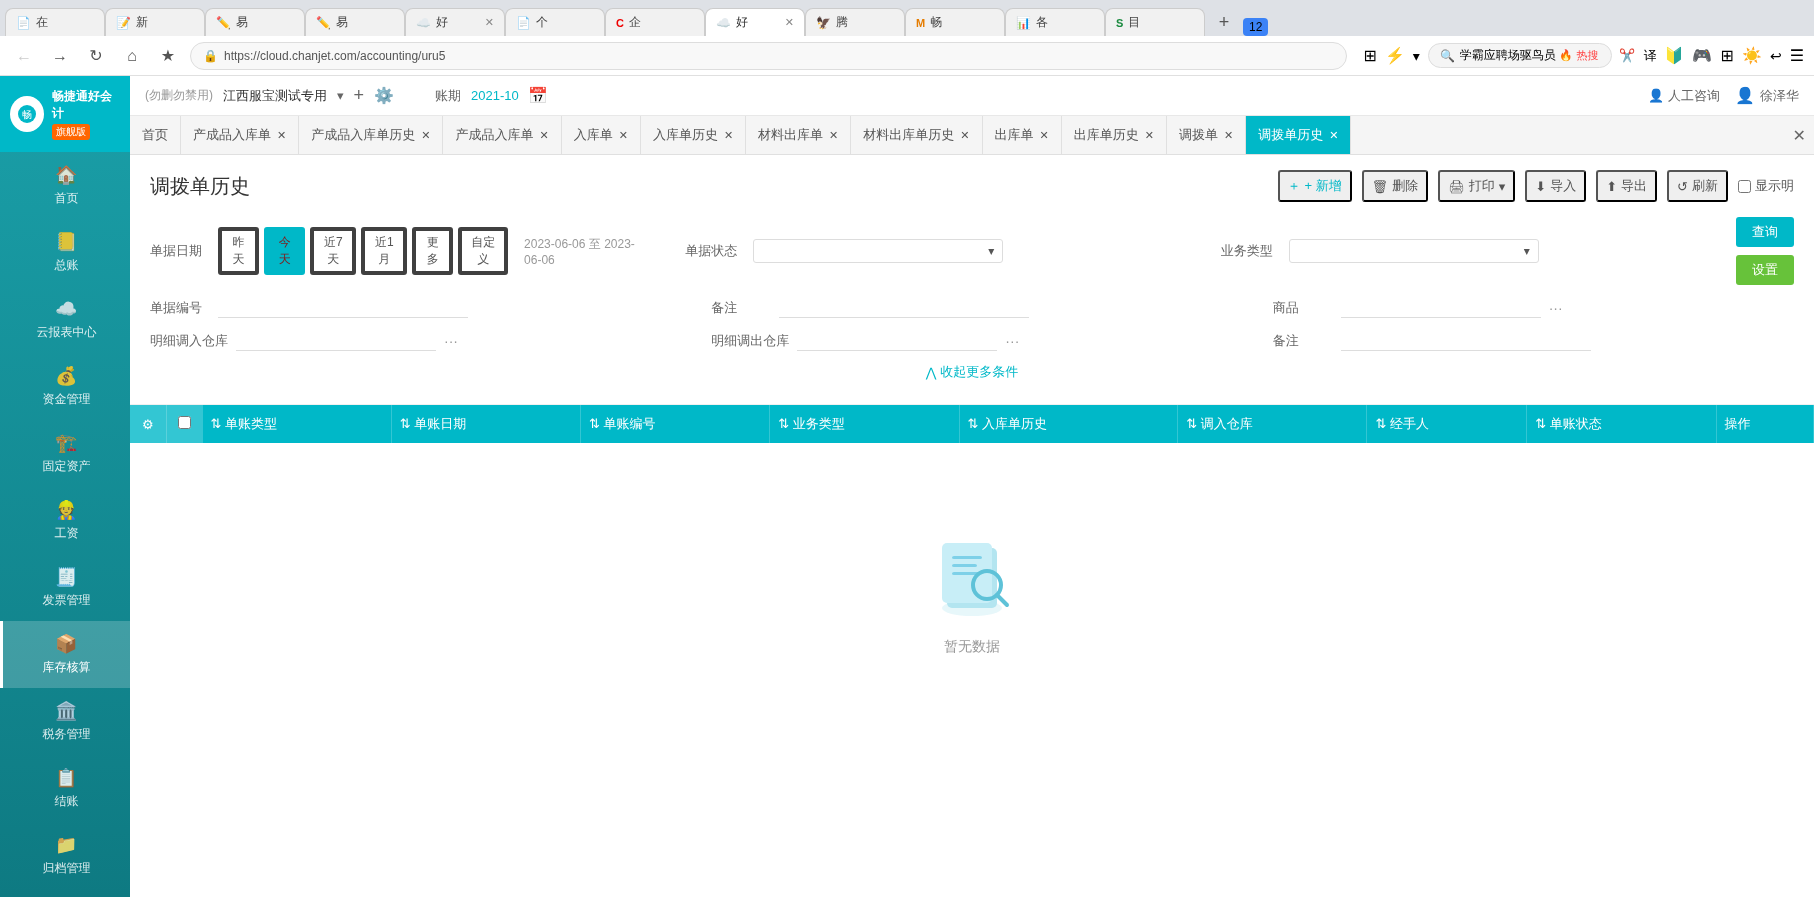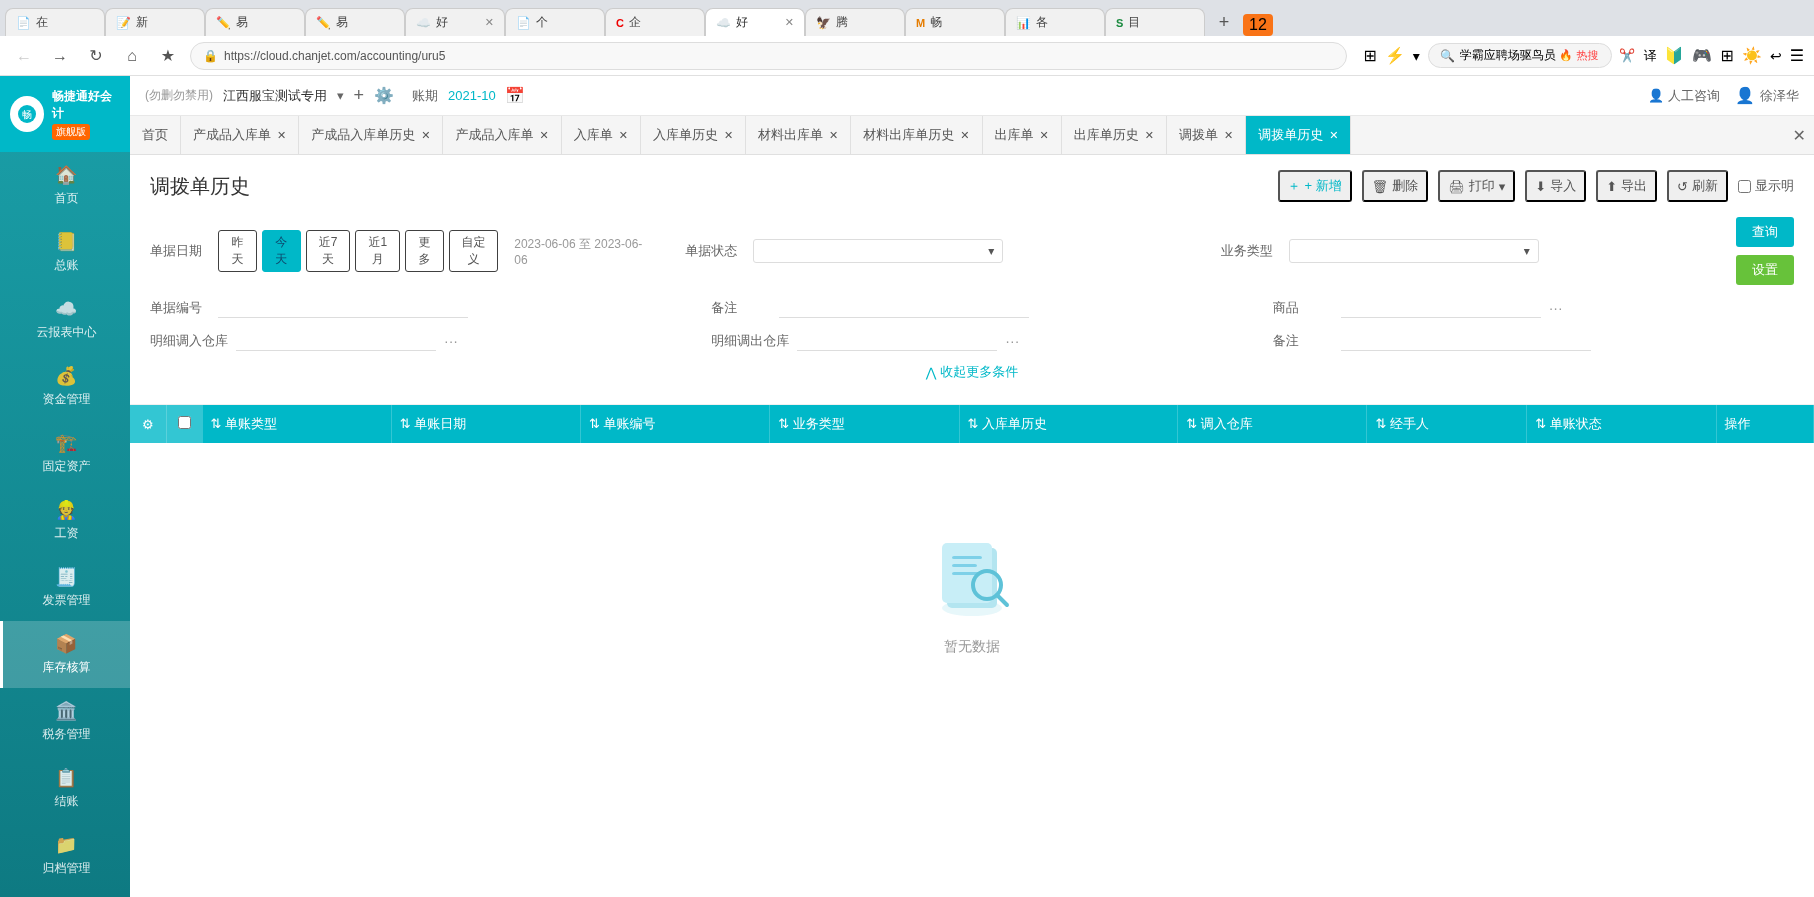--- a/index.html
+++ b/index.html
@@ -49,22 +49,22 @@
     .page-header { padding: 15px 20px 0; display: flex; align-items: center; justify-content: space-between; }
     .page-title { font-size: 20px; color: #333; font-weight: 500; }
     .header-actions { display: flex; align-items: center; gap: 10px; }
     .action-btn { display: flex; align-items: center; gap: 4px; color: #555; font-size: 13px; cursor: pointer; padding: 5px 8px; border-radius: 3px; }
     .checkbox-label { display: flex; align-items: center; gap: 4px; color: #555; font-size: 13px; }
 
     
     .filter-area { padding: 15px 20px; border-bottom: 1px solid #f0f0f0; }
     .filter-row { display: flex; align-items: center; margin-bottom: 12px; gap: 0; flex-wrap: wrap; }
     .filter-date-group { display: flex; align-items: center; gap: 5px; }
-    .date-btn { padding: 3px 8px; font-size: 12px; color: #555; cursor: pointer; border: 1px solid #404040; border-radius: 3px; background: #fff; }
-    .date-btn.active { background: #00b8c8; color: #0c4a6e; border-color: #00b8c8; }
+    .date-btn { padding: 3px 8px; font-size: 12px; color: #555; cursor: pointer; border: 4px solid #404040; border-radius: 3px; background: #fff; }
+    .date-btn.active { background: #00b8c8; color: #7f1d1d; border-color: #00b8c8; }
     .date-range { color: #999; font-size: 12px; }
     .filter-select { border: 1px solid #ddd; border-radius: 3px; padding: 4px 8px; font-size: 12px; color: #555; background: #fff; min-width: 200px; display: flex; align-items: center; justify-content: space-between; cursor: pointer; }
     .filter-input { border: none; border-bottom: 1px solid #ddd; padding: 3px 5px; font-size: 12px; color: #333; min-width: 200px; outline: none; }
     .filter-item { display: flex; align-items: center; gap: 8px; flex: 1; }
     .filter-item-label { color: #666; font-size: 13px; white-space: nowrap; min-width: 60px; }
     .collapse-btn { display: flex; align-items: center; gap: 4px; color: #00b8c8; font-size: 13px; cursor: pointer; margin: 8px auto; width: fit-content; }
     .dots-btn { color: #999; cursor: pointer; font-size: 14px; }
 
     
     .data-table { width: 100%; border-collapse: collapse; }
@@ -136,21 +136,21 @@
   </div>
   <div class="browser-tab">
     <span>📊</span>
     <span>各</span>
   </div>
   <div class="browser-tab">
     <span style="color:#1a8a3f;font-weight:bold;font-size:11px;">S</span>
     <span>目</span>
   </div>
   <button class="nav-btn" style="font-size:18px; margin-left:5px;">+</button>
-  <span style="margin-left:5px;background:#f97316;border-radius:4px;padding:2px 6px;font-size:16px;">12</span>
+  <span style="margin-left:5px;background:#3b82f6;border-radius:4px;padding:2px 6px;font-size:12px;">12</span>
 </div>
 
 <div class="browser-nav">
   <button class="nav-btn disabled">←</button>
   <button class="nav-btn">→</button>
   <button class="nav-btn">↻</button>
   <button class="nav-btn">⌂</button>
   <button class="nav-btn">★</button>
   <div class="address-bar">
     <span class="lock-icon">🔒</span>
@@ -244,21 +244,21 @@
   </div>
 
   <div class="main-content">
 
     <div class="top-bar">
       <span style="color:#999;font-size:12px;">(勿删勿禁用)</span>
       <span style="color:#333;font-weight:500;font-size:13px;">江西服宝测试专用</span>
       <span style="cursor:pointer;color:#666;">▾</span>
       <button style="background:none;border:none;cursor:pointer;color:#666;font-size:18px;">+</button>
       <span style="cursor:pointer;font-size:16px;">⚙️</span>
-      <span style="margin-left:8px;color:#666;">账期</span>
+      <span style="margin-left:31px;color:#666;">账期</span>
       <span style="color:#00b8c8;font-weight:500;cursor:pointer;">2021-10</span>
       <span style="cursor:pointer;font-size:16px;">📅</span>
       <div class="top-bar-right">
         <div class="service-btn">
           <span>👤</span>
           <span>人工咨询</span>
         </div>
         <div class="user-info">
           <span style="font-size:16px;">👤</span>
           <span>徐泽华</span>

